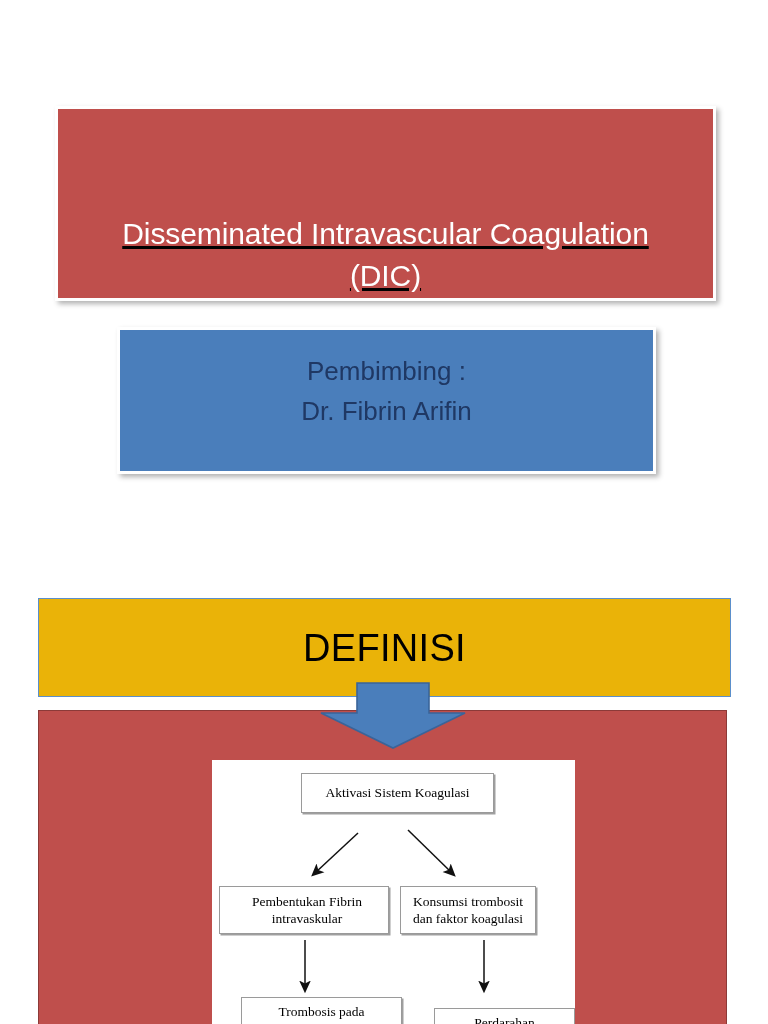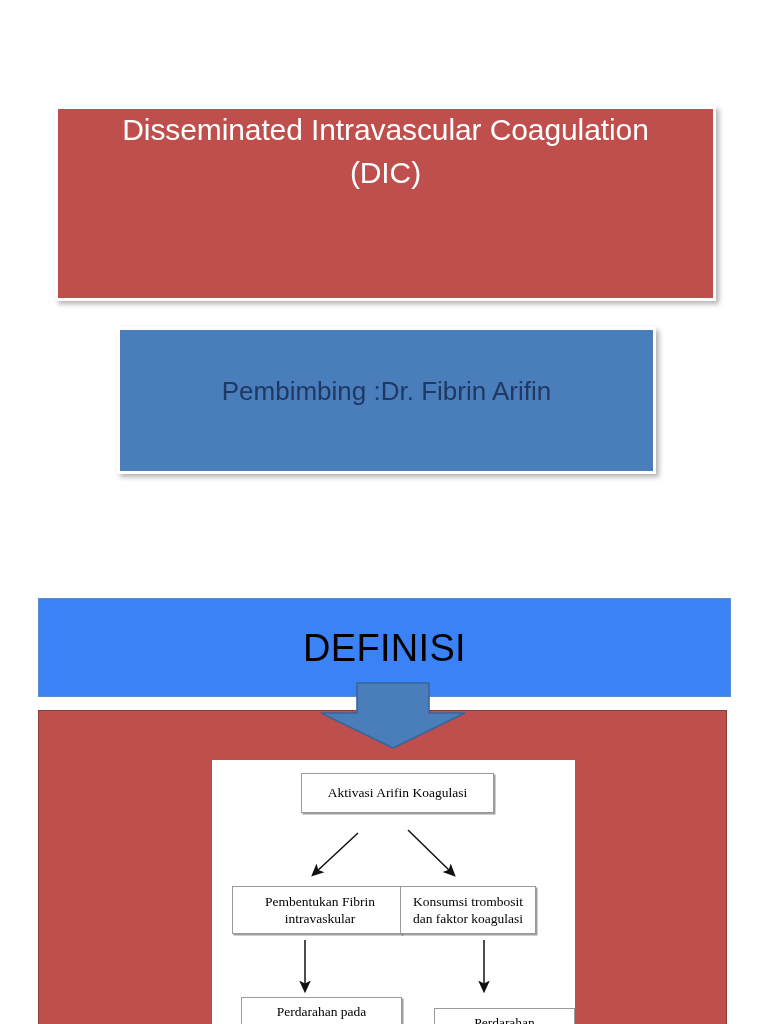--- a/index.html
+++ b/index.html
@@ -34,23 +34,24 @@
     background: #ffffff;
     box-shadow: 3px 3px 5px rgba(0,0,0,0.30);
     box-sizing: border-box;
     padding: 3px;
   }
   .title-box {
     width: 100%;
     height: 100%;
     background: #BF4F4C;
     display: flex;
-    align-items: flex-start;
-    justify-content: center;
-    box-sizing: border-box;
+    align-items: flex-end;
+    justify-content: center;
+    box-sizing: border-box;
+    text-decoration: underline;
   }
   .title-text {
     color: #ffffff;
     font-size: 30px;
     line-height: 1.42;
     text-align: center;
     font-weight: 400;
     letter-spacing: -0.1px;
     padding: 0 14px;
     white-space: pre-line;
@@ -66,42 +67,42 @@
     background: #ffffff;
     box-shadow: 3px 3px 5px rgba(0,0,0,0.30);
     box-sizing: border-box;
     padding: 3px;
   }
   .sub-box {
     width: 100%;
     height: 100%;
     background: #4A7EBB;
     display: flex;
-    flex-direction: row;
+    flex-direction: column;
     align-items: center;
     justify-content: center;
     box-sizing: border-box;
     padding-bottom: 18px;
   }
   .sub-line {
     color: #1F3864;
     font-size: 26px;
     line-height: 1.52;
     text-align: center;
     font-weight: 400;
   }
 
   
   .def-box {
     position: absolute;
     left: 38px;
     top: 598px;
     width: 693px;
     height: 99px;
-    background: #3b82f6;
+    background: #eab308;
     border: 1px solid #5B8FCB;
     box-sizing: border-box;
     display: flex;
     align-items: center;
     justify-content: center;
     z-index: 3;
   }
   .def-text {
     color: #000000;
     font-size: 38px;
@@ -164,21 +165,21 @@
     justify-content: center;
     text-align: center;
     font-family: "Liberation Serif", serif;
     color: #000000;
     font-size: 13.5px;
     line-height: 1.28;
     box-shadow: 1.5px 1.5px 0 rgba(80,80,80,0.55);
   }
 
   .fbox-top   { left: 89px;  top: 13px;  width: 193px; height: 40px; }
-  .fbox-midL  { left: 20px;   top: 126px; width: 170px; height: 48px; padding-left: 6px; }
+  .fbox-midL  { left: 7px;   top: 126px; width: 170px; height: 48px; padding-left: 6px; }
   .fbox-midR  { left: 188px; top: 126px; width: 136px; height: 48px; }
   .fbox-botL  { left: 29px;  top: 237px; width: 161px; height: 48px; }
   .fbox-botR  { left: 222px; top: 248px; width: 141px; height: 48px; }
 
   .flow-svg {
     position: absolute;
     left: 0; top: 0;
     width: 363px;
     height: 300px;
     pointer-events: none;
@@ -228,35 +229,35 @@
         <line x1="146" y1="73" x2="103" y2="113" stroke="#111111" stroke-width="1.5" marker-end="url(#ah)"></line>
 
         <line x1="196" y1="70" x2="240" y2="113" stroke="#111111" stroke-width="1.5" marker-end="url(#ah)"></line>
 
         <line x1="93" y1="180" x2="93" y2="228" stroke="#111111" stroke-width="1.5" marker-end="url(#ah)"></line>
 
         <line x1="272" y1="180" x2="272" y2="228" stroke="#111111" stroke-width="1.5" marker-end="url(#ah)"></line>
       </svg>
 
       <div class="fbox fbox-top">
-        <span>Aktivasi Arifin Koagulasi</span>
+        <span>Aktivasi Sistem Koagulasi</span>
       </div>
 
       <div class="fbox fbox-midL">
         <span style="white-space:pre-line">Pembentukan Fibrin
 intravaskular</span>
       </div>
 
       <div class="fbox fbox-midR">
         <span style="white-space:pre-line">Konsumsi trombosit
 dan faktor koagulasi</span>
       </div>
 
       <div class="fbox fbox-botL">
-        <span style="white-space:pre-line; align-self:flex-start; margin-top:5px">Perdarahan pada</span>
+        <span style="white-space:pre-line; align-self:flex-start; margin-top:5px">Trombosis pada</span>
       </div>
 
       <div class="fbox fbox-botR">
         <span style="white-space:pre-line; align-self:flex-start; margin-top:5px">Perdarahan</span>
       </div>
 
     </div>
   </div>
 
 </div>

